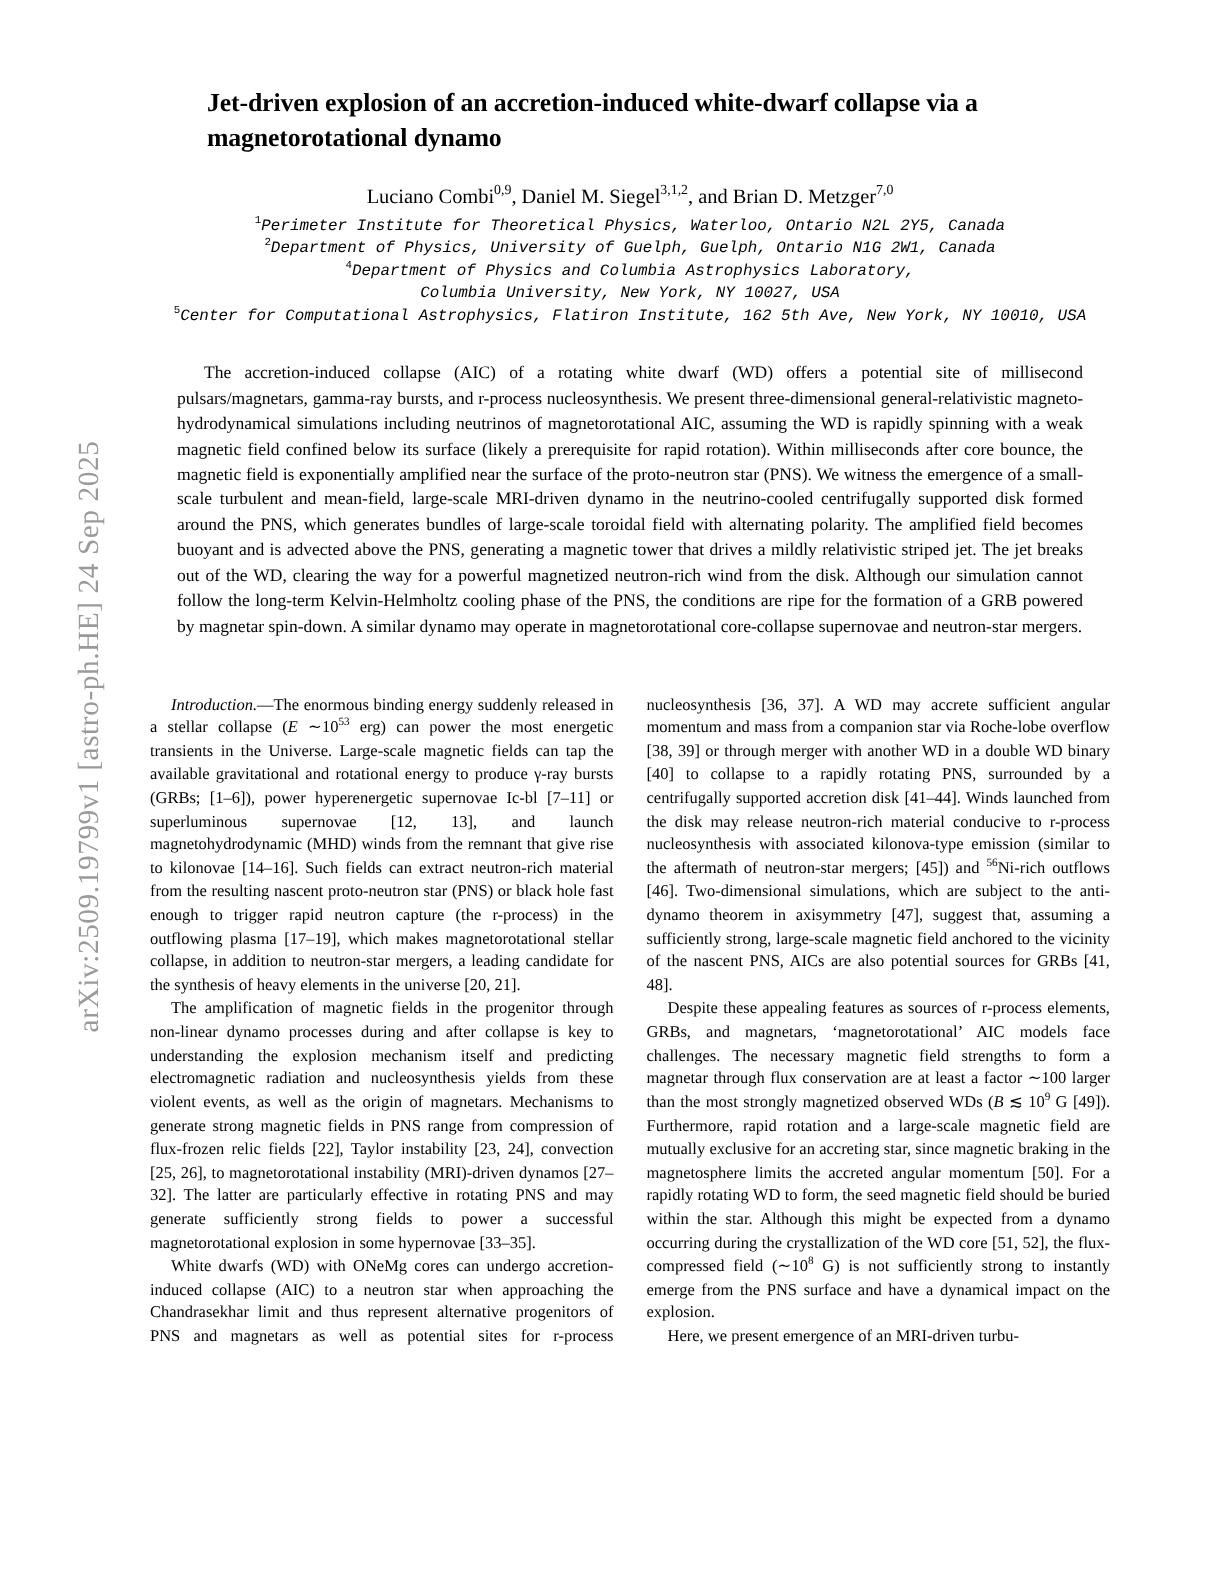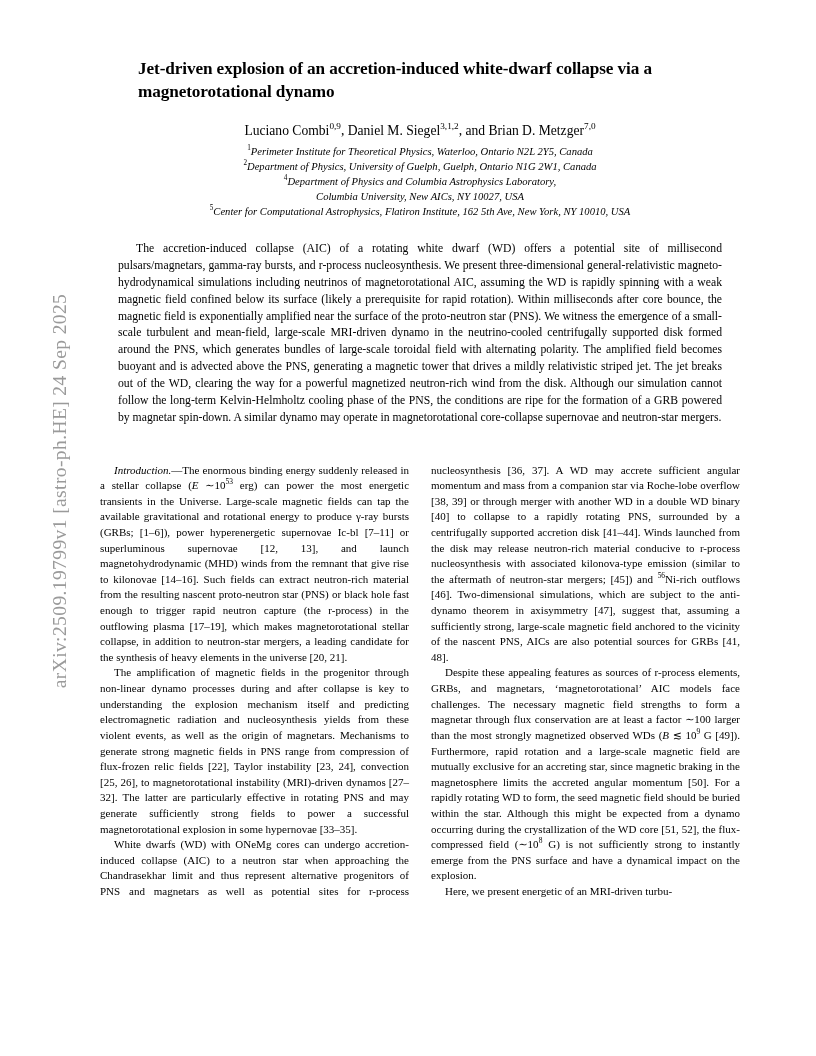--- a/index.html
+++ b/index.html
@@ -55,20 +55,21 @@
     font-size: 13.6px;
     margin-top: 18px;
     line-height: 1.35;
   }
   .affiliations {
     text-align: center;
     font-size: 10.6px;
     font-style: italic;
     line-height: 1.42;
     margin-top: 4px;
+    font-family: Liberation Mono, monospace;
   }
   .affiliations .aff {
     display: block;
   }
   sup {
     font-size: 0.68em;
     vertical-align: super;
     line-height: 0;
     font-style: normal;
   }
@@ -116,36 +117,36 @@
     <div class="title">Jet-driven explosion of an accretion-induced white-dwarf collapse via a magnetorotational dynamo</div>
 
     <div class="authors">
       Luciano Combi<sup>0,9</sup>, Daniel M. Siegel<sup>3,1,2</sup>, and Brian D. Metzger<sup>7,0</sup>
     </div>
 
     <div class="affiliations">
       <span class="aff"><sup>1</sup>Perimeter Institute for Theoretical Physics, Waterloo, Ontario N2L 2Y5, Canada</span>
       <span class="aff"><sup>2</sup>Department of Physics, University of Guelph, Guelph, Ontario N1G 2W1, Canada</span>
       <span class="aff"><sup>4</sup>Department of Physics and Columbia Astrophysics Laboratory,</span>
-      <span class="aff">Columbia University, New AICs, NY 10027, USA</span>
+      <span class="aff">Columbia University, New York, NY 10027, USA</span>
       <span class="aff"><sup>5</sup>Center for Computational Astrophysics, Flatiron Institute, 162 5th Ave, New York, NY 10010, USA</span>
     </div>
 
     <div class="abstract">
       <p>
         The accretion-induced collapse (AIC) of a rotating white dwarf (WD) offers a potential site of millisecond pulsars/magnetars, gamma-ray bursts, and r-process nucleosynthesis. We present three-dimensional general-relativistic magneto-hydrodynamical simulations including neutrinos of magnetorotational AIC, assuming the WD is rapidly spinning with a weak magnetic field confined below its surface (likely a prerequisite for rapid rotation). Within milliseconds after core bounce, the magnetic field is exponentially amplified near the surface of the proto-neutron star (PNS). We witness the emergence of a small-scale turbulent and mean-field, large-scale MRI-driven dynamo in the neutrino-cooled centrifugally supported disk formed around the PNS, which generates bundles of large-scale toroidal field with alternating polarity. The amplified field becomes buoyant and is advected above the PNS, generating a magnetic tower that drives a mildly relativistic striped jet. The jet breaks out of the WD, clearing the way for a powerful magnetized neutron-rich wind from the disk. Although our simulation cannot follow the long-term Kelvin-Helmholtz cooling phase of the PNS, the conditions are ripe for the formation of a GRB powered by magnetar spin-down. A similar dynamo may operate in magnetorotational core-collapse supernovae and neutron-star mergers.
       </p>
     </div>
 
     <div class="cols">
       <p class="first"><span class="secthead">Introduction.</span>—The enormous binding energy suddenly released in a stellar collapse (<i>E</i> ∼10<sup>53</sup> erg) can power the most energetic transients in the Universe. Large-scale magnetic fields can tap the available gravitational and rotational energy to produce γ-ray bursts (GRBs; [1–6]), power hyperenergetic supernovae Ic-bl [7–11] or superluminous supernovae [12, 13], and launch magnetohydrodynamic (MHD) winds from the remnant that give rise to kilonovae [14–16]. Such fields can extract neutron-rich material from the resulting nascent proto-neutron star (PNS) or black hole fast enough to trigger rapid neutron capture (the r-process) in the outflowing plasma [17–19], which makes magnetorotational stellar collapse, in addition to neutron-star mergers, a leading candidate for the synthesis of heavy elements in the universe [20, 21].</p>
 
       <p>The amplification of magnetic fields in the progenitor through non-linear dynamo processes during and after collapse is key to understanding the explosion mechanism itself and predicting electromagnetic radiation and nucleosynthesis yields from these violent events, as well as the origin of magnetars. Mechanisms to generate strong magnetic fields in PNS range from compression of flux-frozen relic fields [22], Taylor instability [23, 24], convection [25, 26], to magnetorotational instability (MRI)-driven dynamos [27–32]. The latter are particularly effective in rotating PNS and may generate sufficiently strong fields to power a successful magnetorotational explosion in some hypernovae [33–35].</p>
 
       <p>White dwarfs (WD) with ONeMg cores can undergo accretion-induced collapse (AIC) to a neutron star when approaching the Chandrasekhar limit and thus represent alternative progenitors of PNS and magnetars as well as potential sites for r-process nucleosynthesis [36, 37]. A WD may accrete sufficient angular momentum and mass from a companion star via Roche-lobe overflow [38, 39] or through merger with another WD in a double WD binary [40] to collapse to a rapidly rotating PNS, surrounded by a centrifugally supported accretion disk [41–44]. Winds launched from the disk may release neutron-rich material conducive to r-process nucleosynthesis with associated kilonova-type emission (similar to the aftermath of neutron-star mergers; [45]) and <sup>56</sup>Ni-rich outflows [46]. Two-dimensional simulations, which are subject to the anti-dynamo theorem in axisymmetry [47], suggest that, assuming a sufficiently strong, large-scale magnetic field anchored to the vicinity of the nascent PNS, AICs are also potential sources for GRBs [41, 48].</p>
 
       <p>Despite these appealing features as sources of r-process elements, GRBs, and magnetars, ‘magnetorotational’ AIC models face challenges. The necessary magnetic field strengths to form a magnetar through flux conservation are at least a factor ∼100 larger than the most strongly magnetized observed WDs (<i>B</i> ≲ 10<sup>9</sup> G [49]). Furthermore, rapid rotation and a large-scale magnetic field are mutually exclusive for an accreting star, since magnetic braking in the magnetosphere limits the accreted angular momentum [50]. For a rapidly rotating WD to form, the seed magnetic field should be buried within the star. Although this might be expected from a dynamo occurring during the crystallization of the WD core [51, 52], the flux-compressed field (∼10<sup>8</sup> G) is not sufficiently strong to instantly emerge from the PNS surface and have a dynamical impact on the explosion.</p>
 
-      <p>Here, we present energetic of an MRI-driven turbu-</p>
+      <p>Here, we present emergence of an MRI-driven turbu-</p>
     </div>
 
   </div>
 </div>
 
 </body></html>

